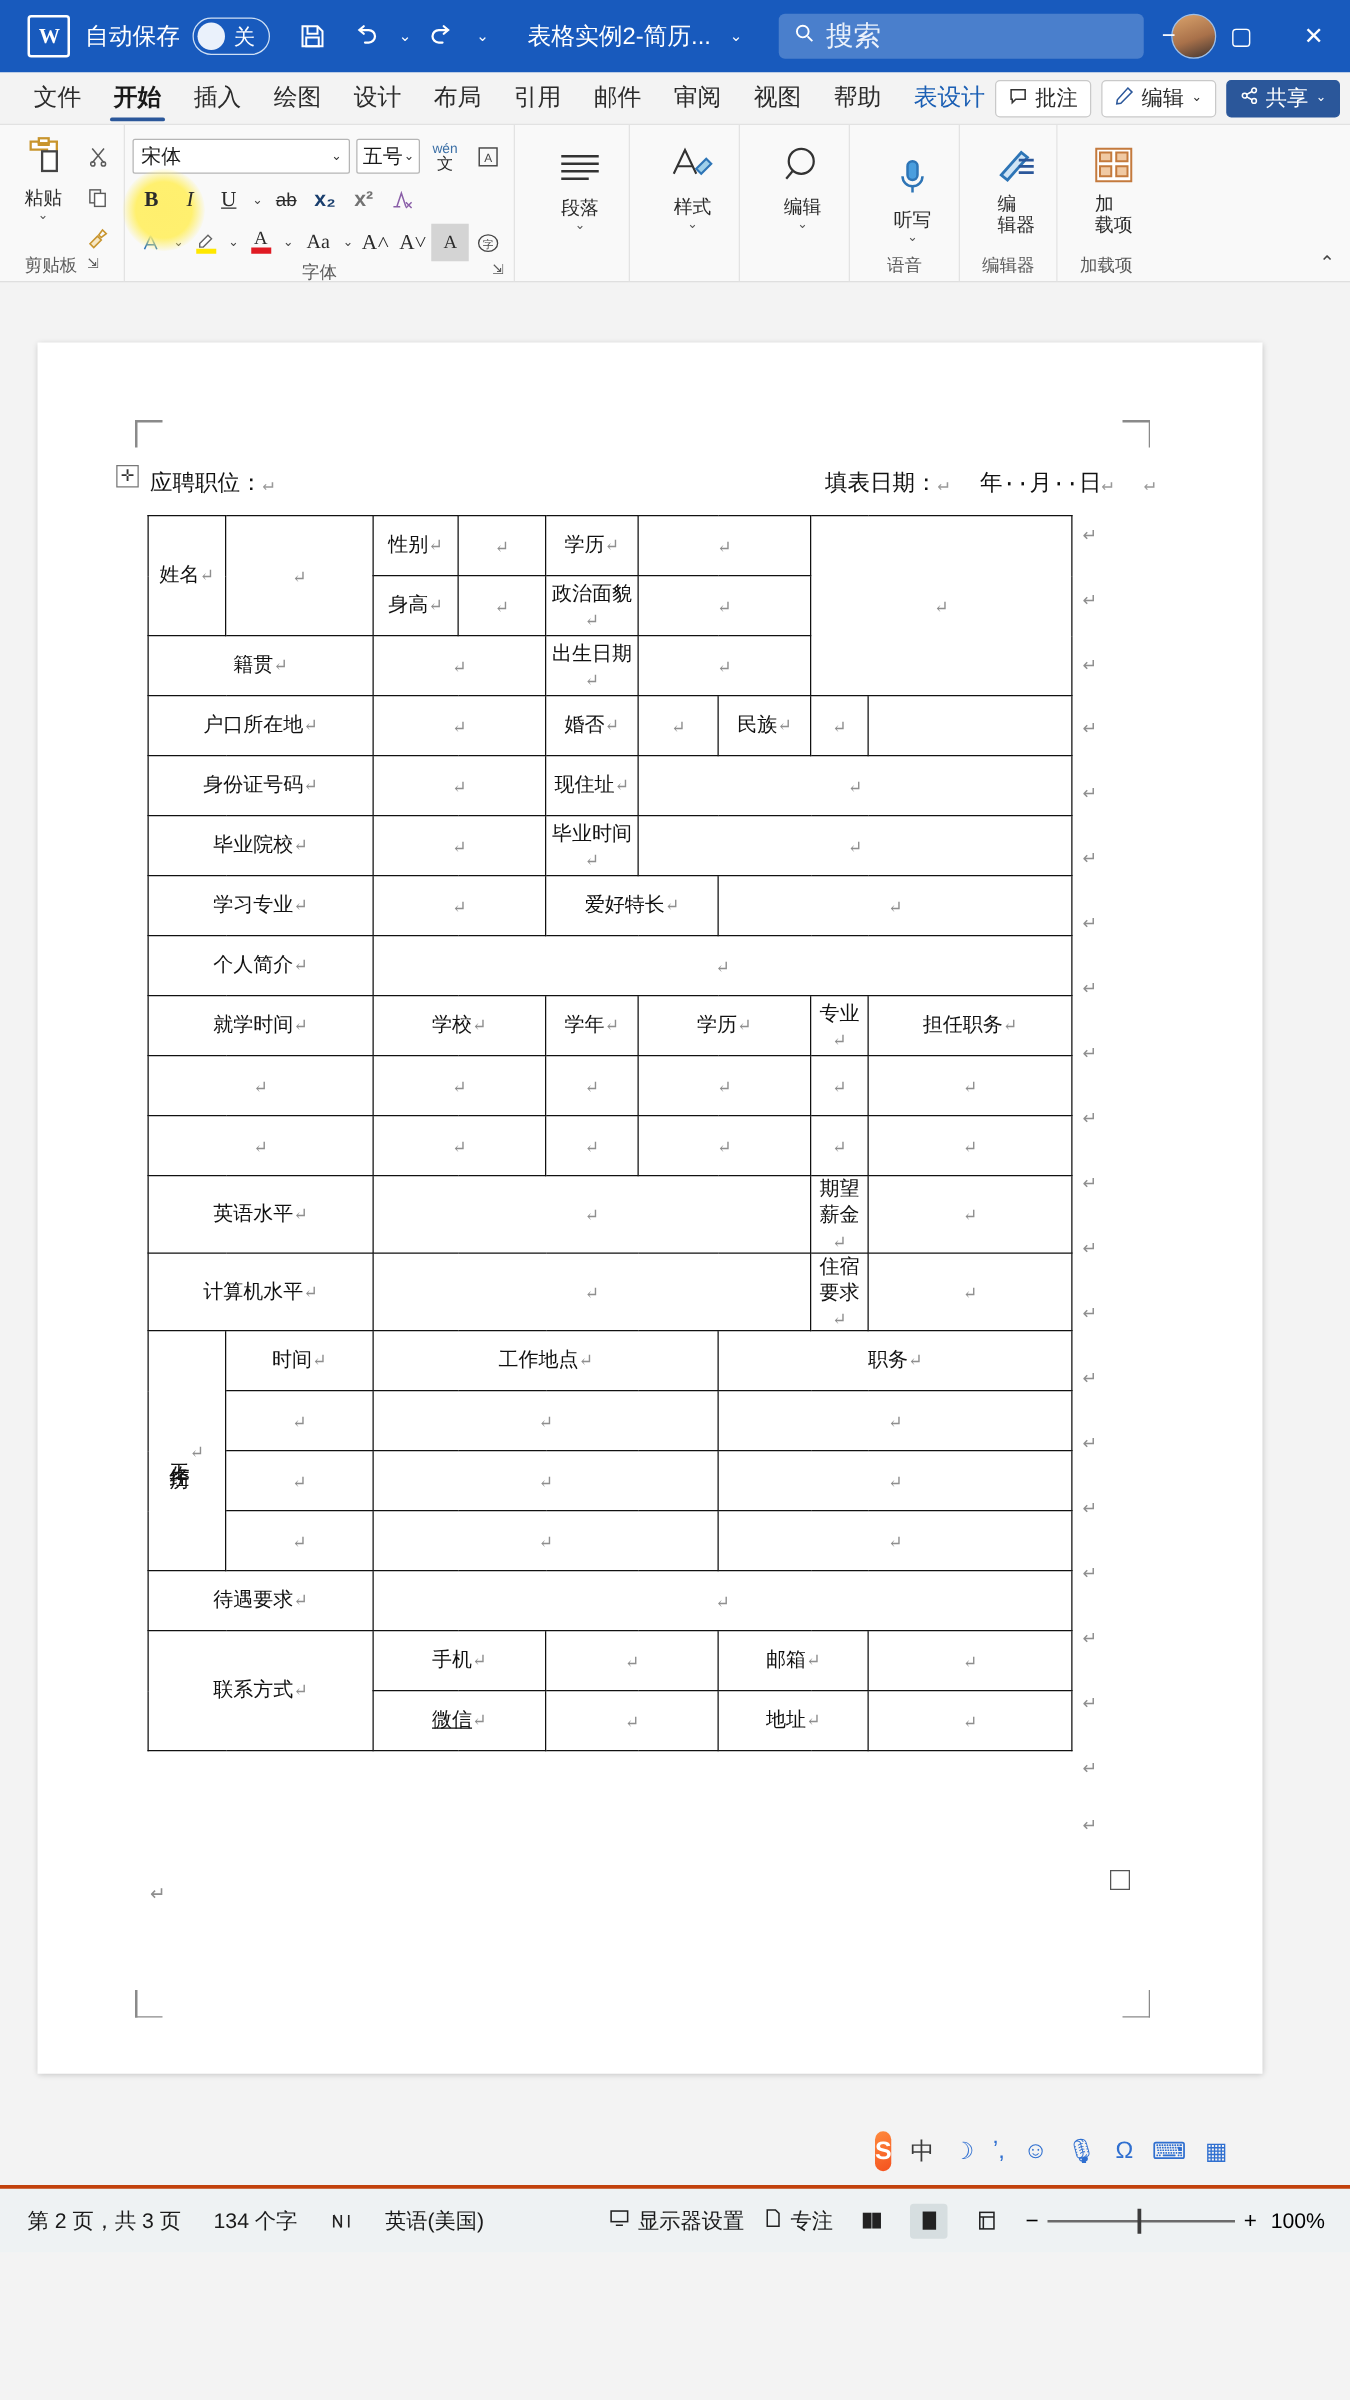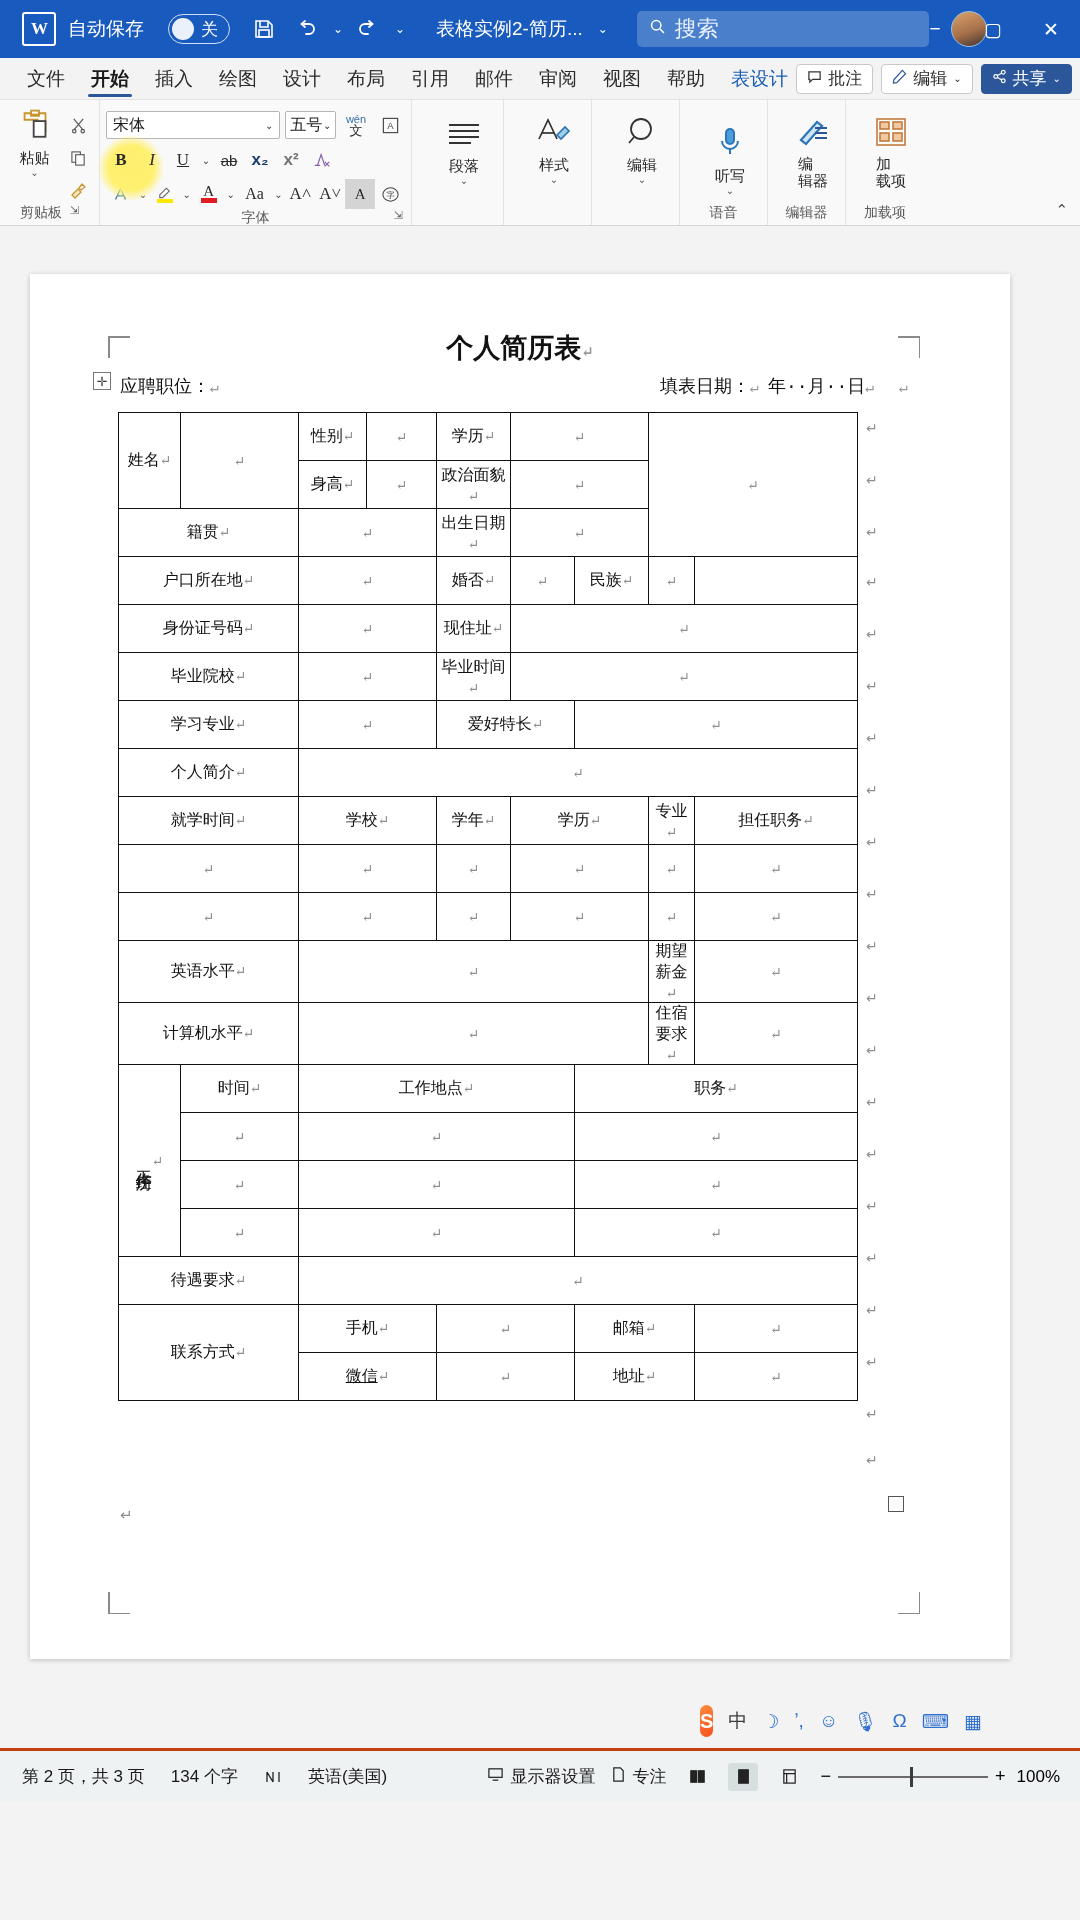--- a/index.html
+++ b/index.html
@@ -13,21 +13,21 @@
   
   .titlebar{
     height:58px; background:#185ABD; display:flex; align-items:center;
     padding:0 8px; color:#fff; position:relative;
   }
   .wordlogo{
     width:34px;height:34px;margin:0 12px 0 14px;border:2px solid #fff;border-radius:3px;
     display:flex;align-items:center;justify-content:center;font-size:17px;font-weight:bold;
     font-family:"Liberation Serif",serif;letter-spacing:-1px;
   }
-  .autosave-label{font-size:19px;margin-right:24px;}
+  .autosave-label{font-size:19px;margin-right:10px;}
   .toggle{
     width:62px;height:30px;border:1.5px solid #cfe0f5;border-radius:15px;
     display:flex;align-items:center;padding:0 3px;margin-right:14px;position:relative;
   }
   .toggle .knob{width:22px;height:22px;border-radius:50%;background:#eaf1fb;}
   .toggle .tg-txt{font-size:17px;margin-left:7px;color:#fff;}
   .tb-icon{
     width:40px;height:40px;display:flex;align-items:center;justify-content:center;
     font-size:22px;color:#fff;margin-right:2px;
   }
@@ -103,21 +103,21 @@
     font-family:"DejaVu Serif","Liberation Serif",serif;font-weight:bold;font-size:27px;color:#111;
   }
   .handle{
     position:absolute;left:63px;top:98px;width:18px;height:18px;border:1px solid #777;background:#fff;
     display:flex;align-items:center;justify-content:center;font-size:13px;color:#333;
   }
   .row-above{position:absolute;top:100px;left:90px;right:60px;height:26px;font-size:18px;color:#111;
     font-family:Liberation Mono, monospace;}
   .ra-left{position:absolute;left:0;}
   .ra-right{position:absolute;left:540px;}
-  .ra-right2{position:absolute;left:648px;}
+  .ra-right2{position:absolute;left:664px;}
   .pmark{color:#9a9a9a;font-size:15px;}
 
   table.resume{
     position:absolute;left:88px;top:138px;width:740px;border-collapse:collapse;
     font-family:"DejaVu Serif","Liberation Serif",serif;font-size:16px;color:#111;
   }
   table.resume td{
     border:1px solid #111;text-align:center;vertical-align:middle;padding:0 2px;height:48px;
   }
   td .cp{color:#8f8f8f;font-size:14px;}
@@ -474,23 +474,20 @@
     </div>
     <div class="mark" style="left:78px;top:1318px">
       <i style="left:0;bottom:0;width:1.5px;height:22px"></i>
         <i style="left:0;bottom:0;width:22px;height:1.5px"></i>
     </div>
     <div class="mark" style="left:868px;top:1318px">
       <i style="right:0;bottom:0;width:1.5px;height:22px"></i>
         <i style="right:0;bottom:0;width:22px;height:1.5px"></i>
     </div>
 
-    <div class="doc-title">
-      <span>个人简历表</span><span class="pmark">↵</span>
-    </div>
 
     <div class="handle">✛</div>
 
     <div class="row-above">
       <span class="ra-left">
         <span>应聘职位：</span><span class="pmark">↵</span>
       </span>
       <span class="ra-right">
         <span>填表日期：</span><span class="pmark">↵</span>
       </span>

